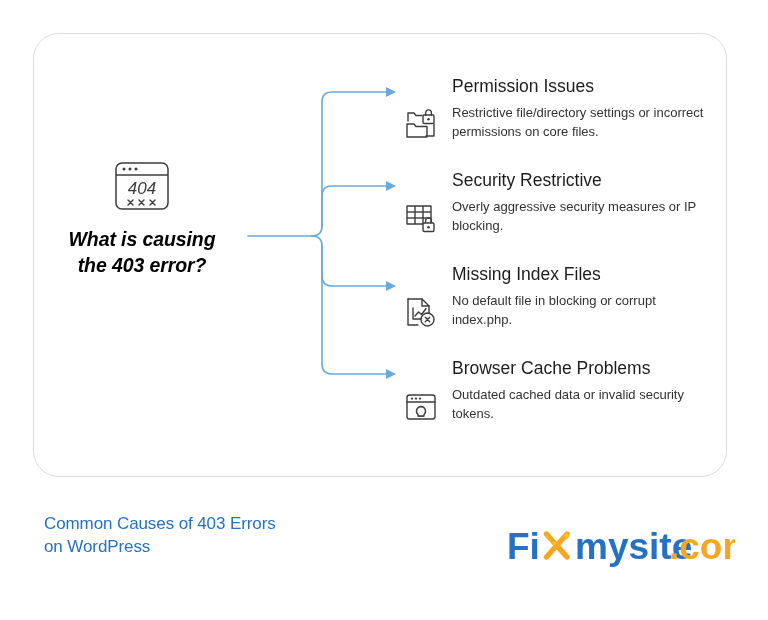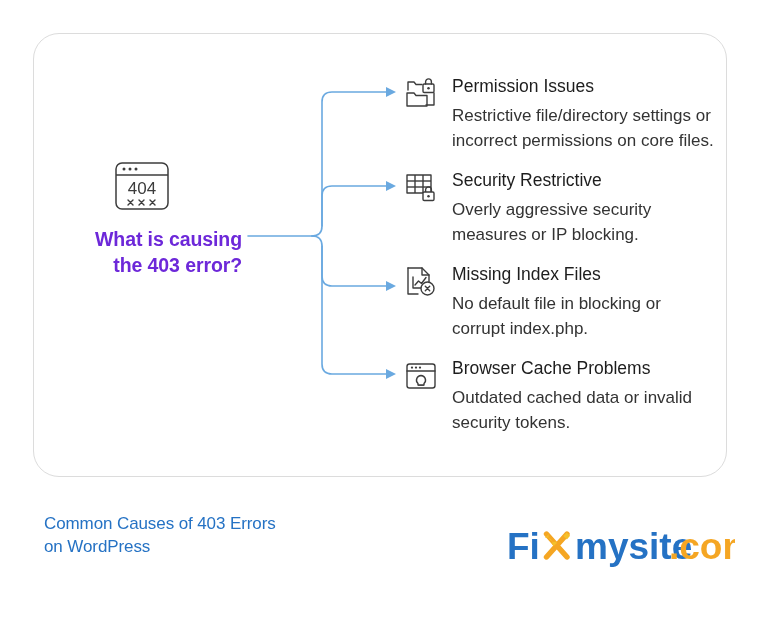--- a/index.html
+++ b/index.html
@@ -27,73 +27,74 @@
     background: #ffffff;
     box-sizing: border-box;
   }
 
   
   #center-node {
     position: absolute;
     left: 42px;
     top: 160px;
     width: 200px;
-    text-align: right;
+    text-align: center;
+    font-style: italic;
   }
   #center-icon {
     width: 58px;
     height: 52px;
     margin: 0 auto 14px auto;
     display: block;
   }
   #center-question {
     font-size: 19.5px;
     font-weight: bold;
-    color: #6d28d9;
+    color: #000000;
     line-height: 1.34;
     letter-spacing: -0.1px;
   }
 
   
   #connectors {
     position: absolute;
     left: 0;
     top: 0;
     width: 768px;
     height: 500px;
     pointer-events: none;
   }
 
   
   .branch {
     position: absolute;
     left: 404px;
     width: 320px;
     display: flex;
-    align-items: flex-start;
+    align-items: flex-end;
   }
   .branch-icon {
     width: 34px;
     height: 34px;
     flex: 0 0 34px;
     margin-top: 1px;
   }
   .branch-body {
     margin-left: 14px;
     padding-top: 0px;
   }
   .branch-title {
     font-size: 17.5px;
     color: #1d1d1d;
     line-height: 1.15;
     margin-bottom: 8px;
     white-space: nowrap;
   }
   .branch-desc {
-    font-size: 17px;
+    font-size: 13px;
     color: #333333;
     line-height: 1.45;
     max-width: 262px;
   }
 
   #branch-0 { top: 76px; }
   #branch-1 { top: 170px; }
   #branch-2 { top: 264px; }
   #branch-3 { top: 358px; }
 

